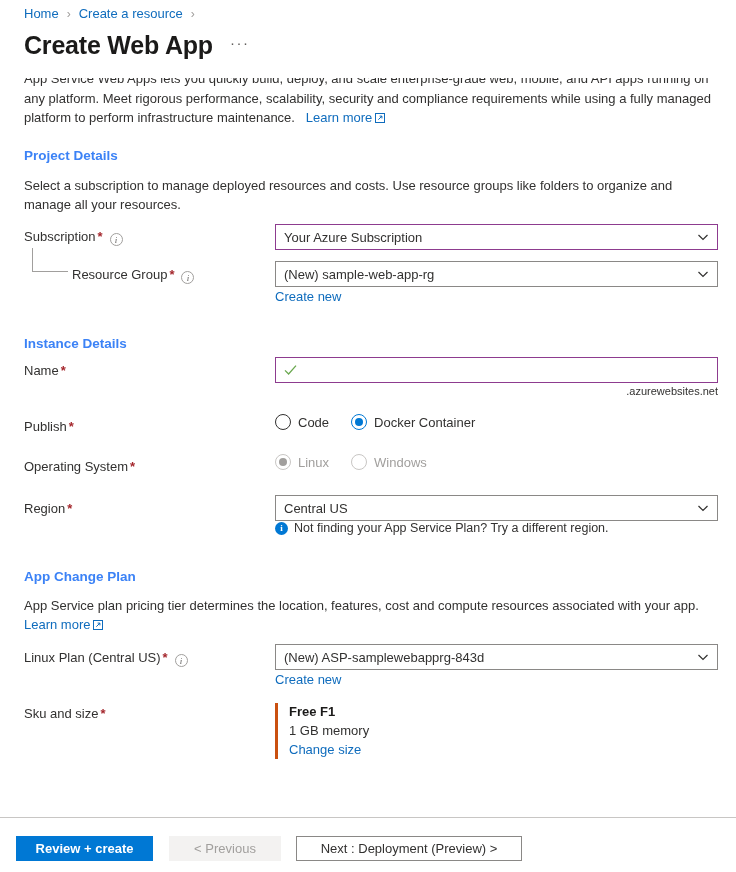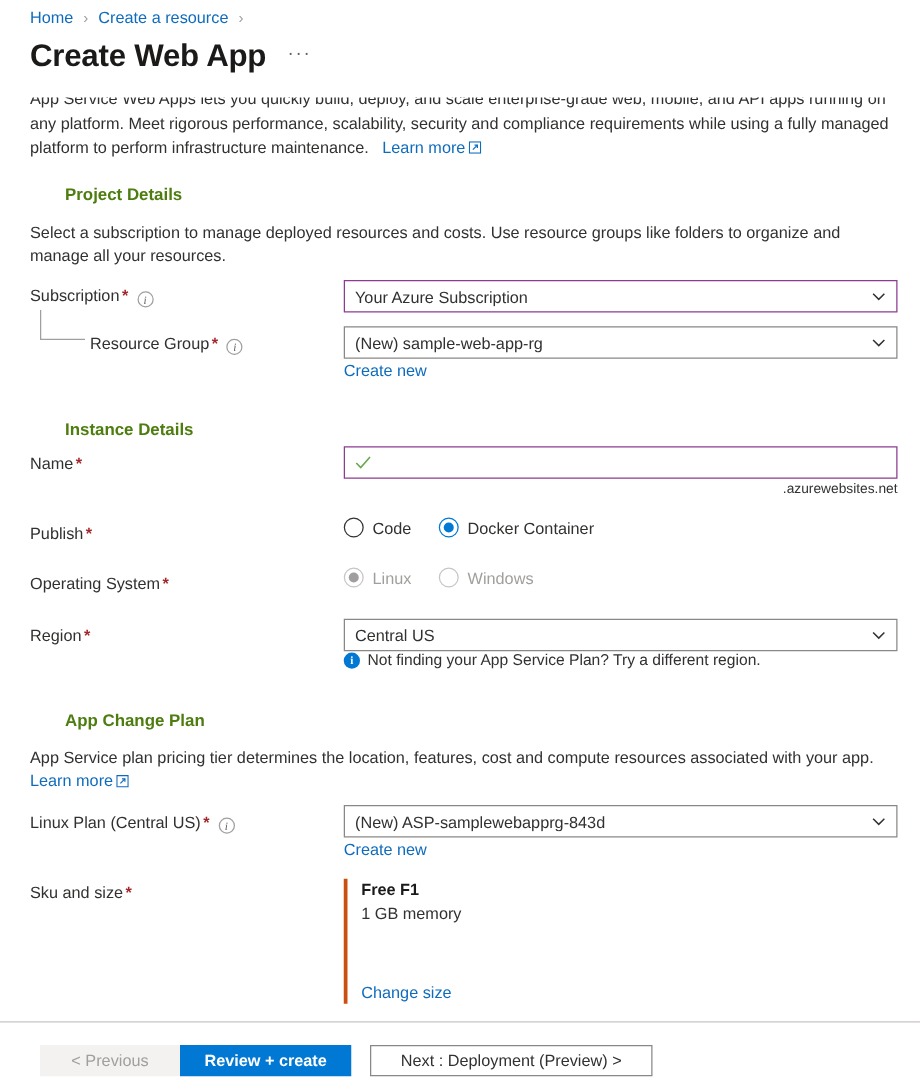--- a/index.html
+++ b/index.html
@@ -84,22 +84,21 @@
     line-height: 19.5px;
     color: #323130;
   }
 
   
   .section-head {
     position: absolute;
     left: 24px;
     font-size: 13.5px;
     font-weight: 600;
-    color: #4d7c0f;
-    margin-left: 28px;
+    color: #3b82f6;
   }
   .para {
     position: absolute;
     left: 24px;
     width: 694px;
     font-size: 13px;
     line-height: 19px;
     color: #323130;
   }
   .link {
@@ -294,21 +293,20 @@
     font-size: 13px;
     color: #323130;
     line-height: 19px;
   }
   .sku-link {
     font-size: 13px;
     color: #0f6cbd;
     line-height: 19px;
     cursor: pointer;
     display: inline-block;
-    margin-top: 44px;
   }
 
   
   .divider {
     position: absolute;
     left: 0;
     top: 817px;
     width: 736px;
     height: 1px;
     background: #c8c6c4;
@@ -497,16 +495,16 @@
   <span>Sku and size</span><span class="req">*</span>
 </div>
 <div class="sku-block" style="top:703px;">
   <div class="sku-title">Free F1</div>
   <div class="sku-sub">1 GB memory</div>
   <div class="sku-link">Change size</div>
 </div>
 
 <div class="divider"></div>
 <div class="footer">
+  <div class="btn btn-primary">Review + create</div>
   <div class="btn btn-disabled">&lt; Previous</div>
-  <div class="btn btn-primary">Review + create</div>
   <div class="btn btn-default">Next : Deployment (Preview) &gt;</div>
 </div>
 
 </body></html>

